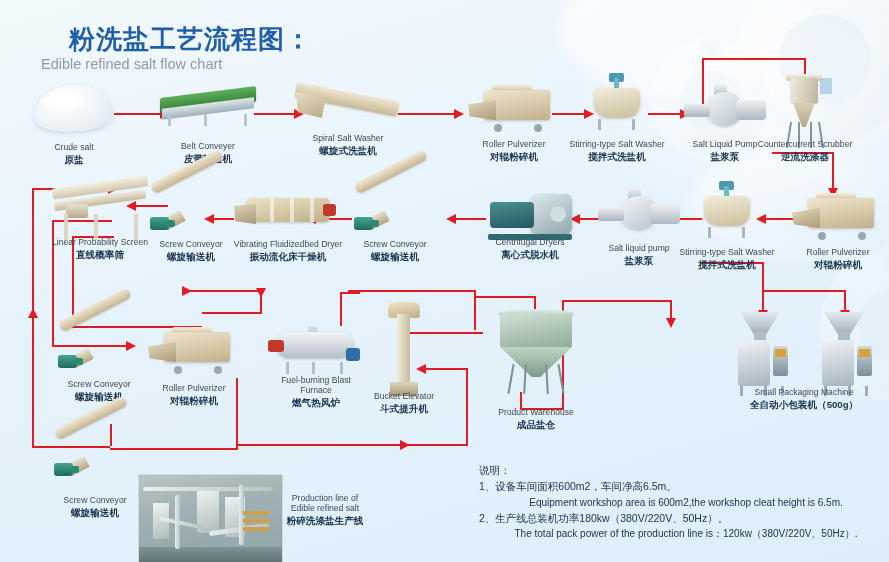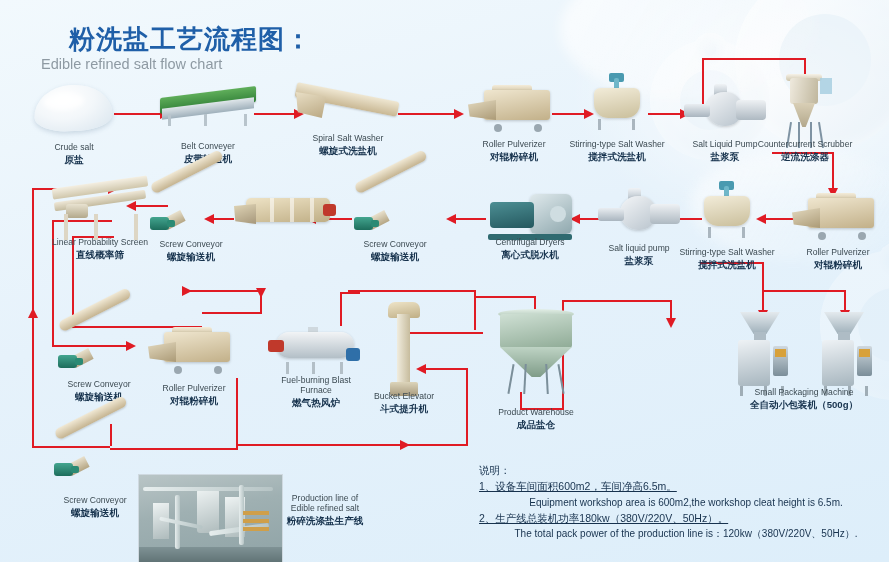--- a/index.html
+++ b/index.html
@@ -67,21 +67,21 @@
   .ah.l{border-right:10px solid #e01b24;}
   .av{position:absolute;width:0;height:0;border-left:5.5px solid transparent;border-right:5.5px solid transparent;}
   .av.d{border-top:10px solid #e01b24;}
   .av.u{border-bottom:10px solid #e01b24;}
   
   #notes{
     position:absolute;left:479px;top:462px;width:400px;
     color:#17324e;line-height:1.55;
   }
   #notes .hd{font-size:10.5px;}
-  #notes .zh{font-size:10.5px;text-decoration:underline;}
+  #notes .zh{font-size:10.5px;}
   #notes .en{font-size:10px;padding-left:14px;text-align:center;}
   
   .salt-pile{
     width:78px;height:46px;border-radius:50% 50% 44% 44%/70% 66% 34% 34%;
     background:radial-gradient(ellipse at 38% 28%,#ffffff 0%,#f3f7fa 45%,#d9e5ee 100%);
     box-shadow:0 2px 5px rgba(70,100,130,.22);
     transform:rotate(-3deg);
   }
   .salt-pile:after{
     content:"";position:absolute;left:10px;top:8px;width:40px;height:16px;
@@ -560,20 +560,24 @@
   </div>
 
   <div class="node" style="left:234px;top:190px;width:108px;height:76px;">
     <div class="art vdry">
       <div class="body"></div>
       <div class="rib" style="left:36px;"></div>
         <div class="rib" style="left:56px;"></div>
         <div class="rib" style="left:76px;"></div>
       <div class="inlet"></div>
         <div class="motor"></div>
+    </div>
+    <div class="cap" style="top:50px;">
+      <span class="en">Vibrating Fluidizedbed Dryer</span>
+      <span class="zh">振动流化床干燥机</span>
     </div>
   </div>
 
   <div class="node" style="left:352px;top:182px;width:86px;height:82px;">
     <div class="art screw">
       <div class="tube"></div>
         <div class="box"></div>
         <div class="mot"></div>
     </div>
     <div class="cap" style="top:58px;">

